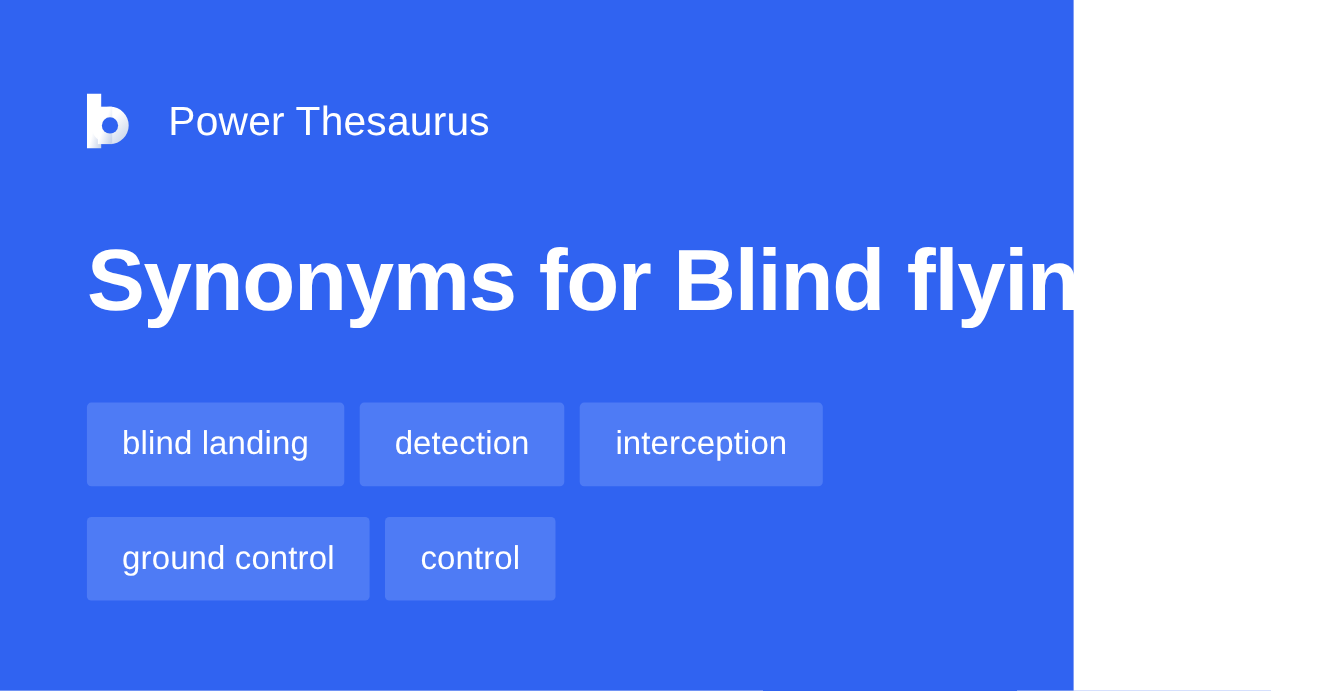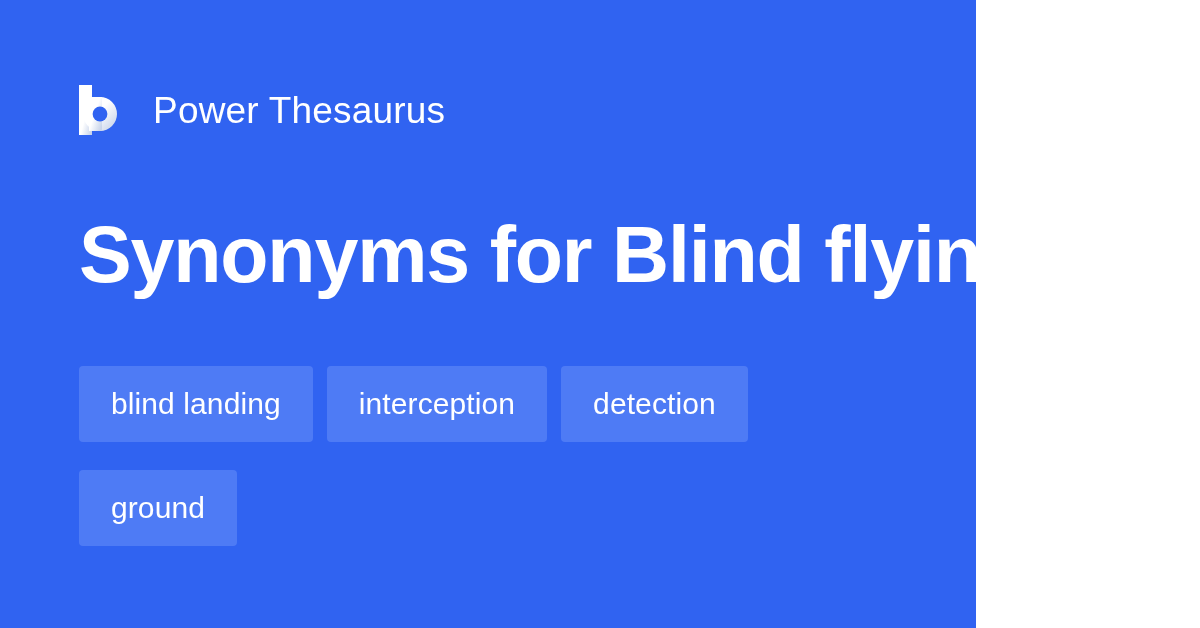--- a/index.html
+++ b/index.html
@@ -129,19 +129,20 @@
 
       <circle cx="21" cy="29" r="7.4" fill="#3063f1"></circle>
     </svg>
     <span class="brand-name">Power Thesaurus</span>
   </div>
 
   <h1 class="headline">Synonyms for Blind flying</h1>
 
   <div class="tag-cloud">
     <span class="tag">blind landing</span>
+    <span class="tag">detection</span>
     <span class="tag">interception</span>
-    <span class="tag">detection</span>
     <span class="row-break"></span>
-    <span class="tag">ground</span>
+    <span class="tag">ground control</span>
+    <span class="tag">control</span>
   </div>
 
 </div>
 
 </body></html>

